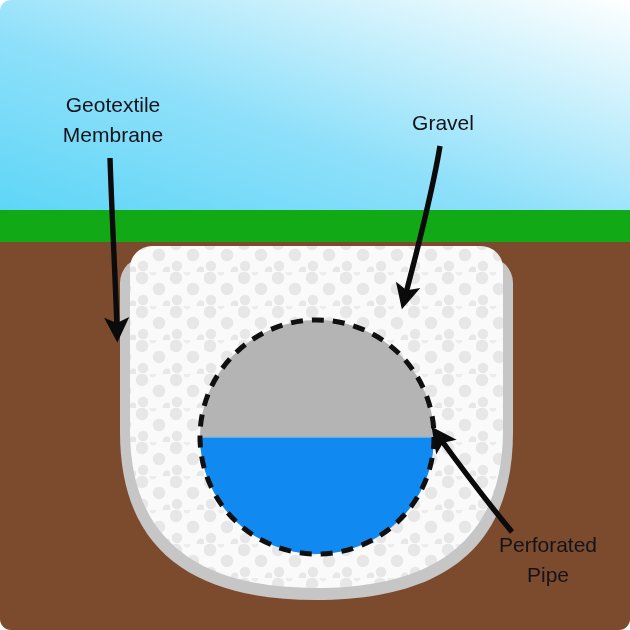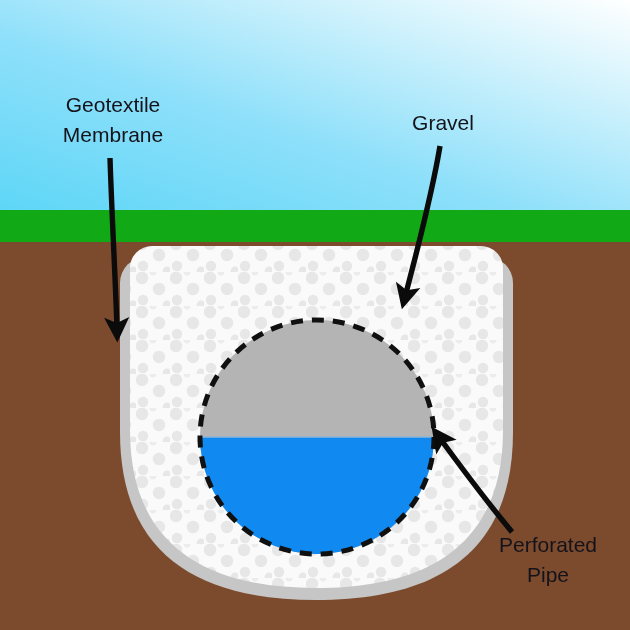--- a/index.html
+++ b/index.html
@@ -8,20 +8,21 @@
     background: #ffffff;
   }
   body {
     font-family: "Liberation Sans", sans-serif;
   }
   #scene {
     position: relative;
     width: 630px;
     height: 630px;
     overflow: hidden;
+    border-radius: 11px;
   }
   #scene svg {
     display: block;
   }
   .label-text {
     font-family: "Liberation Sans", sans-serif;
     font-size: 21px;
     fill: #14131a;
   }
 </style>

